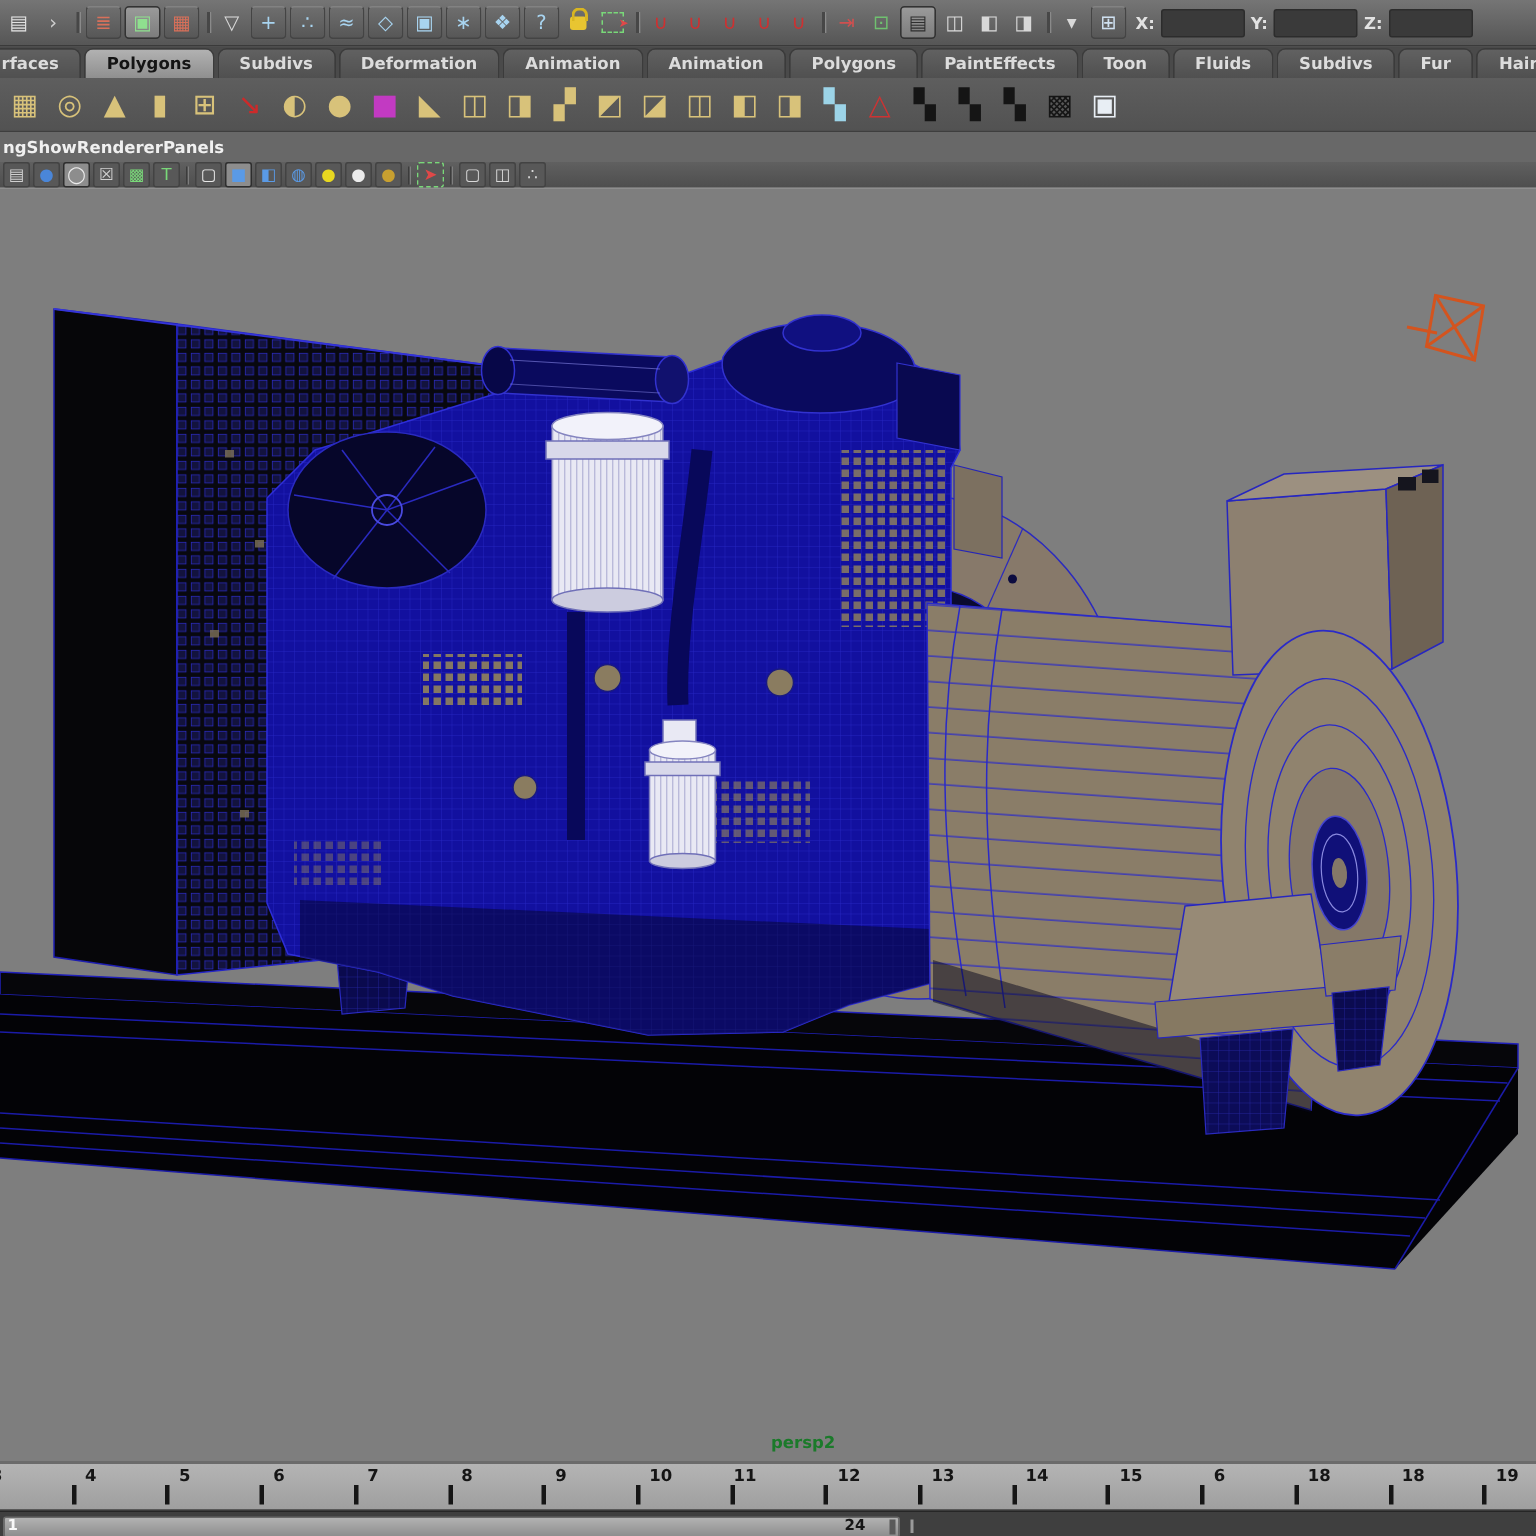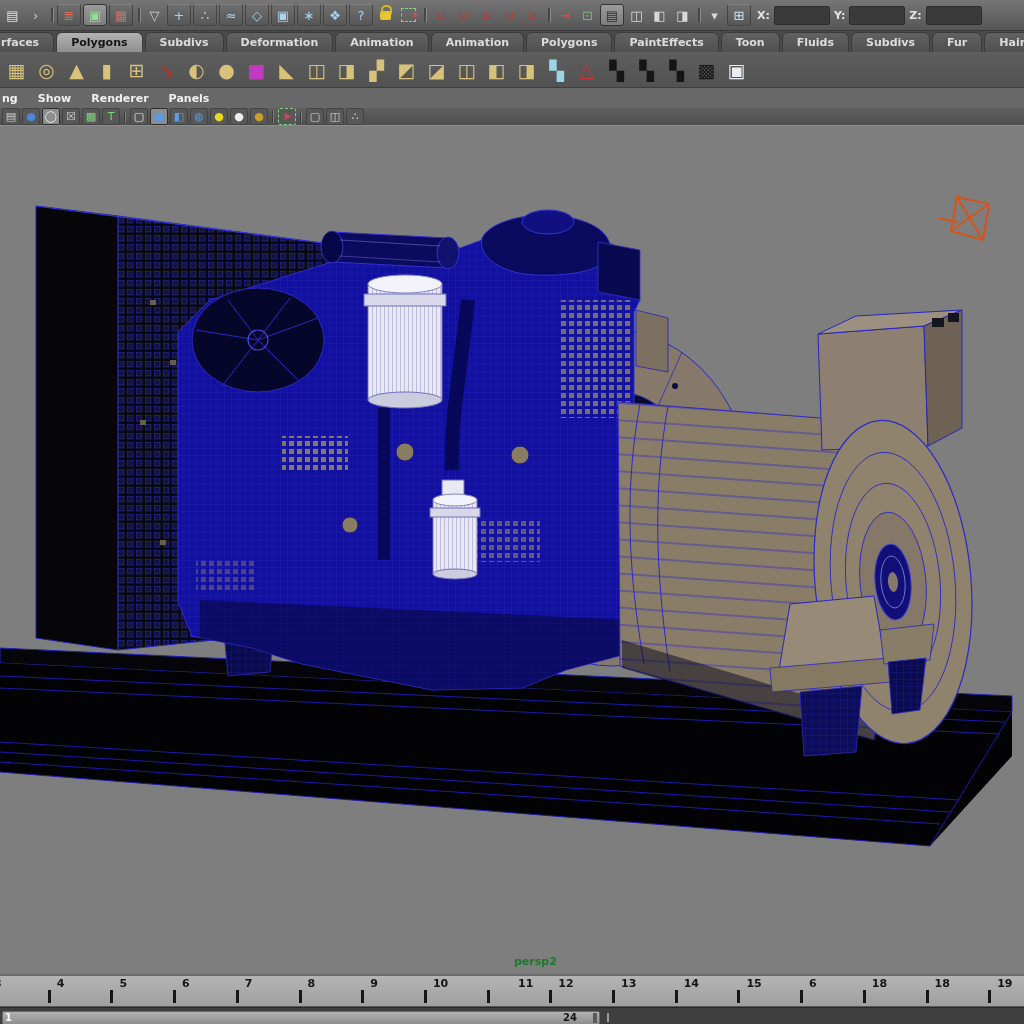--- a/index.html
+++ b/index.html
@@ -39,21 +39,21 @@
 
   
   #shelf{position:absolute;left:0;top:52px;width:1024px;height:36px;
     background:linear-gradient(#5e5e5e,#525252);border-bottom:1px solid #3e3e3e;
     display:flex;align-items:center;gap:3px;padding-left:3px;box-sizing:border-box;}
   .shicon{width:27px;height:28px;display:inline-flex;align-items:center;justify-content:center;
     font-size:19px;flex:none;cursor:default;border-radius:3px;}
 
   
   #panel-menubar{position:absolute;left:0;top:88px;width:1024px;height:20px;background:#686868;
-    display:flex;align-items:center;gap:20px;padding-left:2px;box-sizing:border-box;}
+    display:flex;align-items:center;padding-left:2px;box-sizing:border-box;}
   .pmi{font-size:11px;font-weight:bold;color:#f0f0f0;cursor:default;}
 
   
   #panel-toolbar{position:absolute;left:0;top:108px;width:1024px;height:18px;
     background:linear-gradient(#606060,#4e4e4e);border-bottom:1px solid #8e8e8e;
     display:flex;align-items:center;gap:2px;padding-left:2px;box-sizing:border-box;}
   .pti{width:16px;height:15px;display:inline-flex;align-items:center;justify-content:center;
     font-size:11px;border:1px solid #434343;border-radius:2px;background:#585858;flex:none;}
   .pti.active{background:#8d8d8d;border-color:#2e2e2e;}
   .pti.isolate{border:1px dashed #79d879;background:#585858;}
@@ -408,21 +408,21 @@
       <span class="tl-num" style="left: 182.1px;">6</span>
       <span class="tl-tick" style="left: 173.1px;"></span>
       <span class="tl-num" style="left: 244.8px;">7</span>
       <span class="tl-tick" style="left: 235.8px;"></span>
       <span class="tl-num" style="left: 307.5px;">8</span>
       <span class="tl-tick" style="left: 298.5px;"></span>
       <span class="tl-num" style="left: 370.2px;">9</span>
       <span class="tl-tick" style="left: 361.2px;"></span>
       <span class="tl-num" style="left: 432.9px;">10</span>
       <span class="tl-tick" style="left: 423.9px;"></span>
-      <span class="tl-num" style="left: 518px;">11</span>
+      <span class="tl-num" style="left: 489px;">11</span>
       <span class="tl-tick" style="left: 486.6px;"></span>
       <span class="tl-num" style="left: 558.3px;">12</span>
       <span class="tl-tick" style="left: 549.3px;"></span>
       <span class="tl-num" style="left: 621px;">13</span>
       <span class="tl-tick" style="left: 612px;"></span>
       <span class="tl-num" style="left: 683.7px;">14</span>
       <span class="tl-tick" style="left: 674.7px;"></span>
       <span class="tl-num" style="left: 746.4px;">15</span>
       <span class="tl-tick" style="left: 737.4px;"></span>
       <span class="tl-num" style="left: 809.1px;">6</span>

